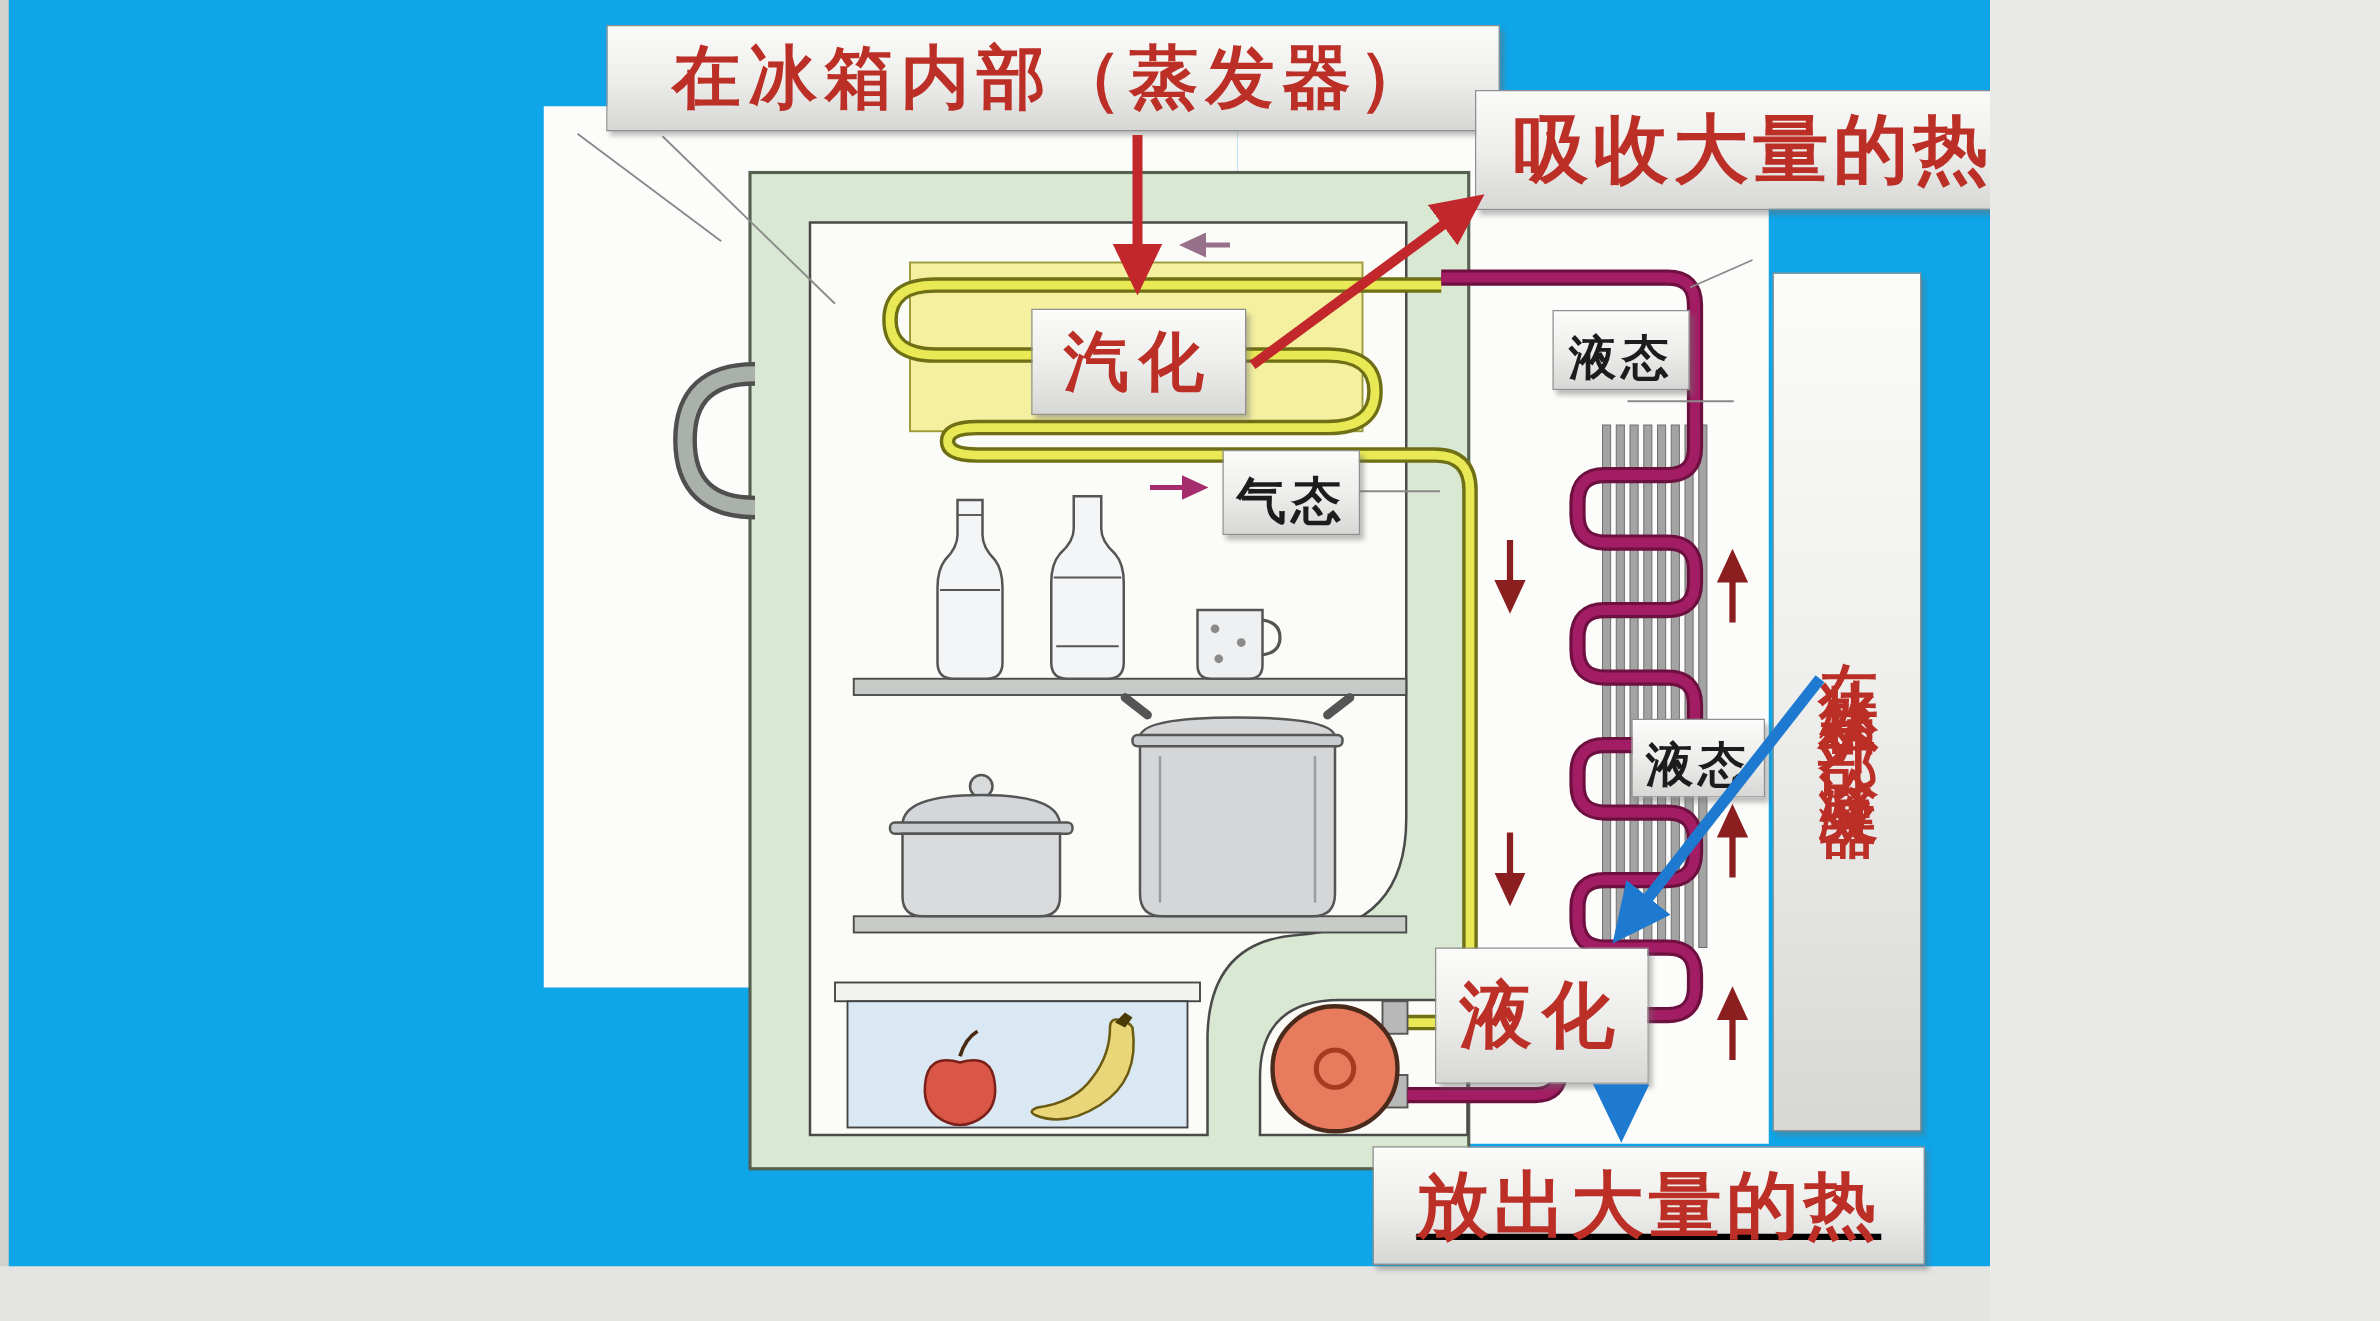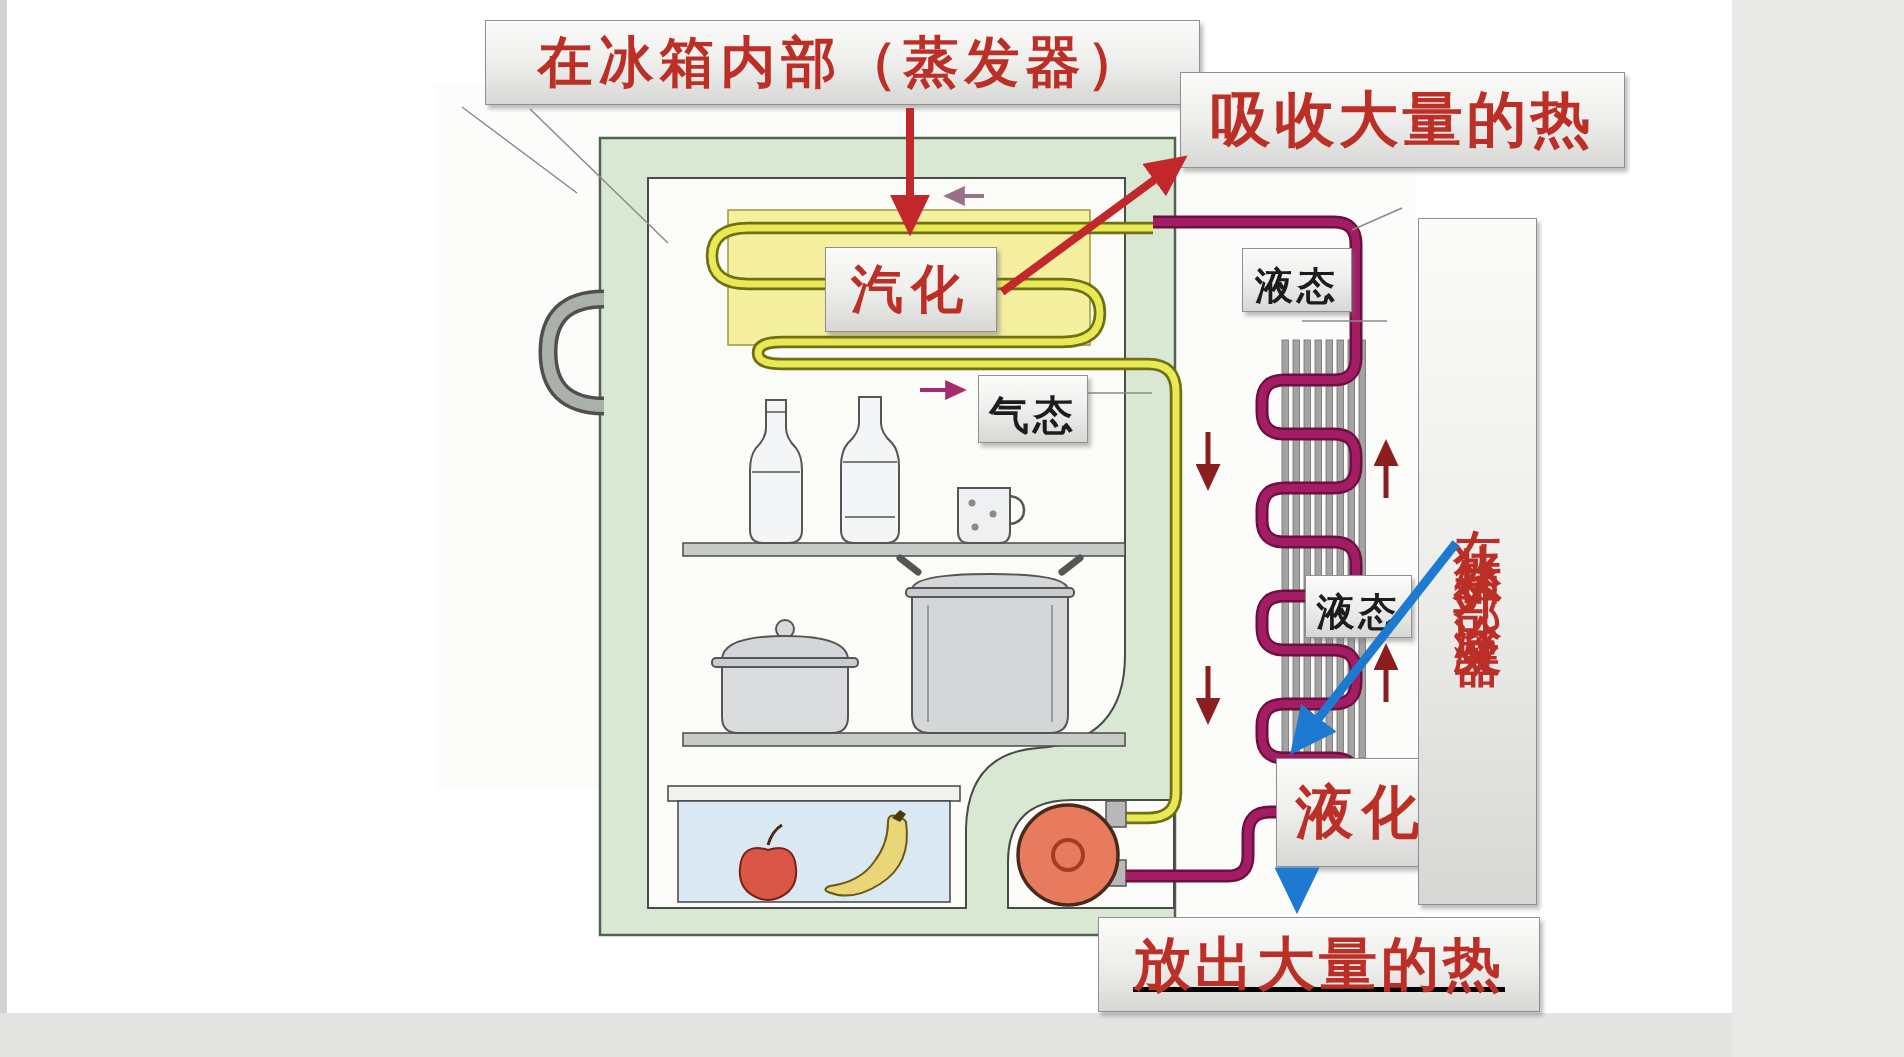--- a/index.html
+++ b/index.html
@@ -1,16 +1,16 @@
 <!DOCTYPE html>
 <html><head>
 <meta charset="utf-8">
 <style>
   html,body{margin:0;padding:0;background:#e9e9e8;}
-  #stage{position:relative;width:1732px;height:1057px;background:#ffffff;overflow:hidden;
+  #stage{position:relative;width:1592px;height:1057px;background:#0ea5e9;overflow:hidden;
          font-family:"Liberation Serif", serif;}
   #stage .edge-left{position:absolute;left:0;top:0;width:7px;height:1057px;background:#d2d2d0;}
   #stage .bottom-strip{position:absolute;left:0;top:1013px;width:1904px;height:44px;background:#e4e4e2;}
   svg{position:absolute;left:0;top:0;}
   .lbl{position:absolute;display:flex;align-items:center;justify-content:center;
        background:linear-gradient(180deg,#fbfbfa 0%,#eeeeec 50%,#d7d7d5 100%);
        border:1px solid #909090;box-shadow:3px 4px 4px rgba(110,110,110,.45), inset 0 1px 0 #ffffff;
        box-sizing:border-box;white-space:nowrap;}
   .red-txt{color:#bb2f27;font-weight:bold;}
   .blk-txt{color:#1c1c1c;font-weight:bold;margin-top:12px;}
@@ -183,29 +183,29 @@
   </div>
 
   <div class="lbl z1" style="left:825px;top:247px;width:172px;height:85px;font-size:52px;letter-spacing:8px;">
     <span class="red-txt">汽化</span>
   </div>
 
   <div class="lbl z1" style="left:1242px;top:248px;width:110px;height:64px;font-size:38px;letter-spacing:4px;">
     <span class="blk-txt">液态</span>
   </div>
 
-  <div class="lbl z1" style="left:978px;top:375px;width:110px;height:68px;font-size:40px;letter-spacing:4px;">
+  <div class="lbl z1" style="left:978px;top:360px;width:110px;height:68px;font-size:40px;letter-spacing:4px;">
     <span class="blk-txt">气态</span>
   </div>
 
   <div class="lbl z1" style="left:1305px;top:575px;width:107px;height:63px;font-size:38px;letter-spacing:4px;">
     <span class="blk-txt">液态</span>
   </div>
 
-  <div class="lbl z1" style="left:1276px;top:758px;width:171px;height:109px;font-size:58px;letter-spacing:8px;">
+  <div class="lbl z1" style="left:1148px;top:758px;width:171px;height:109px;font-size:58px;letter-spacing:8px;">
     <span class="red-txt">液化</span>
   </div>
 
   <div class="lbl z1" style="left:1098px;top:917px;width:442px;height:95px;font-size:58px;letter-spacing:4px;text-decoration:underline;">
     <span class="red-txt">放出大量的热</span>
   </div>
 
   <div class="lbl z1" style="left:1418px;top:218px;width:119px;height:687px;font-size:48px;">
     <span class="red-txt" style="writing-mode:vertical-rl;text-orientation:mixed;letter-spacing:14px;">在冰箱外部（冷凝器）</span>
   </div>

